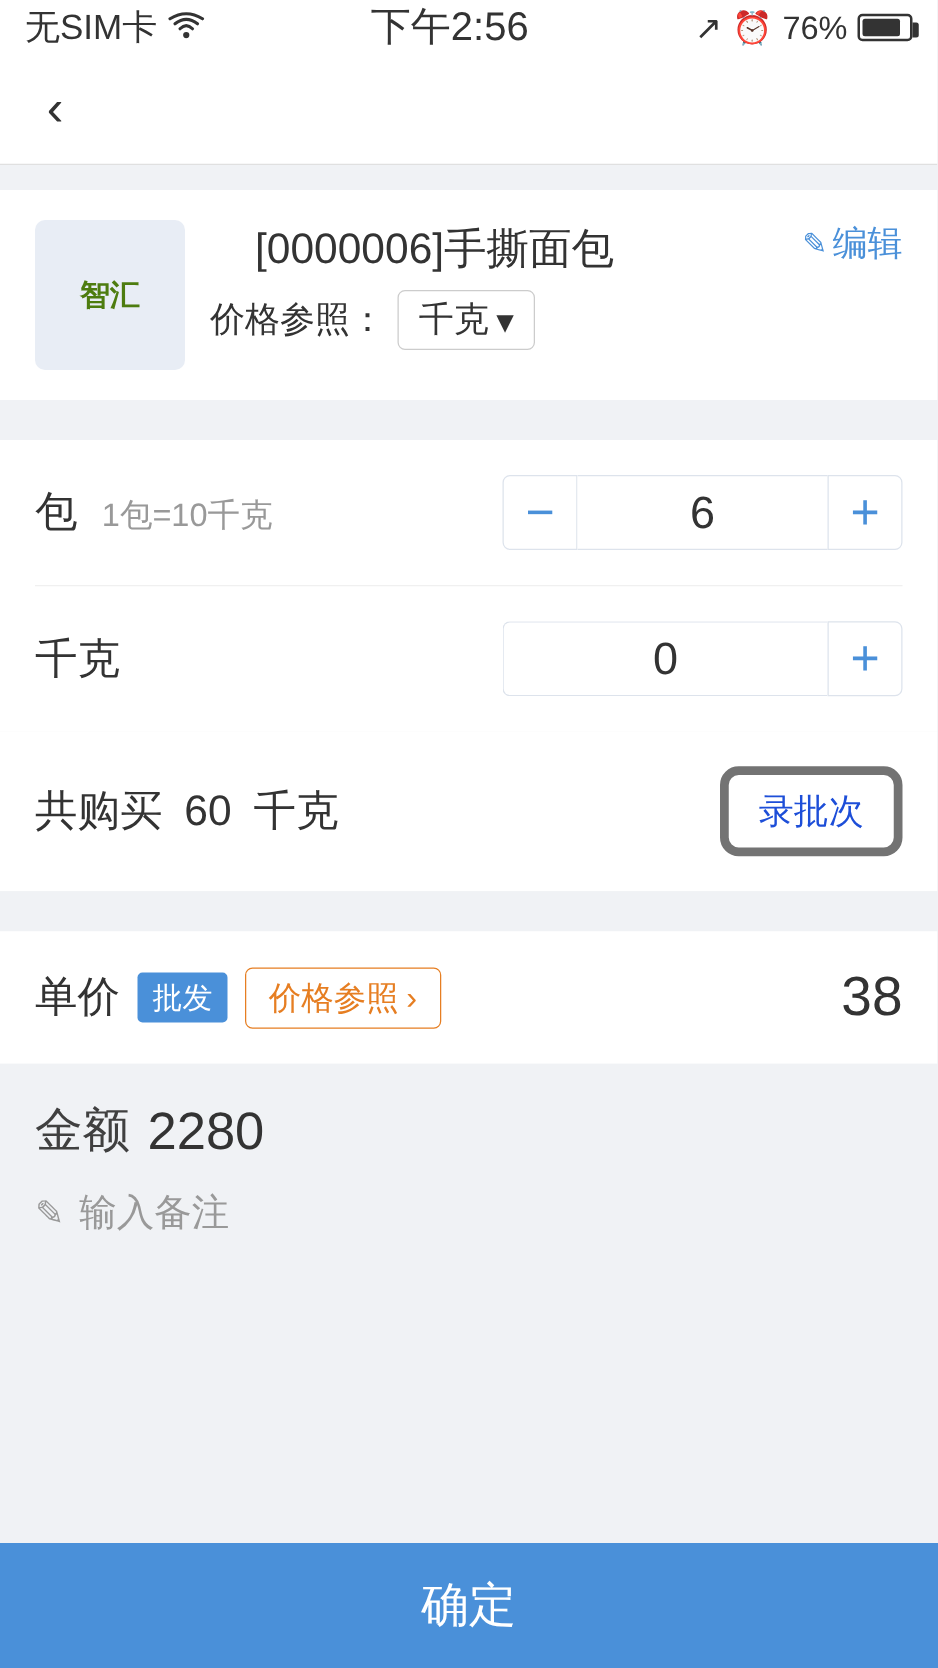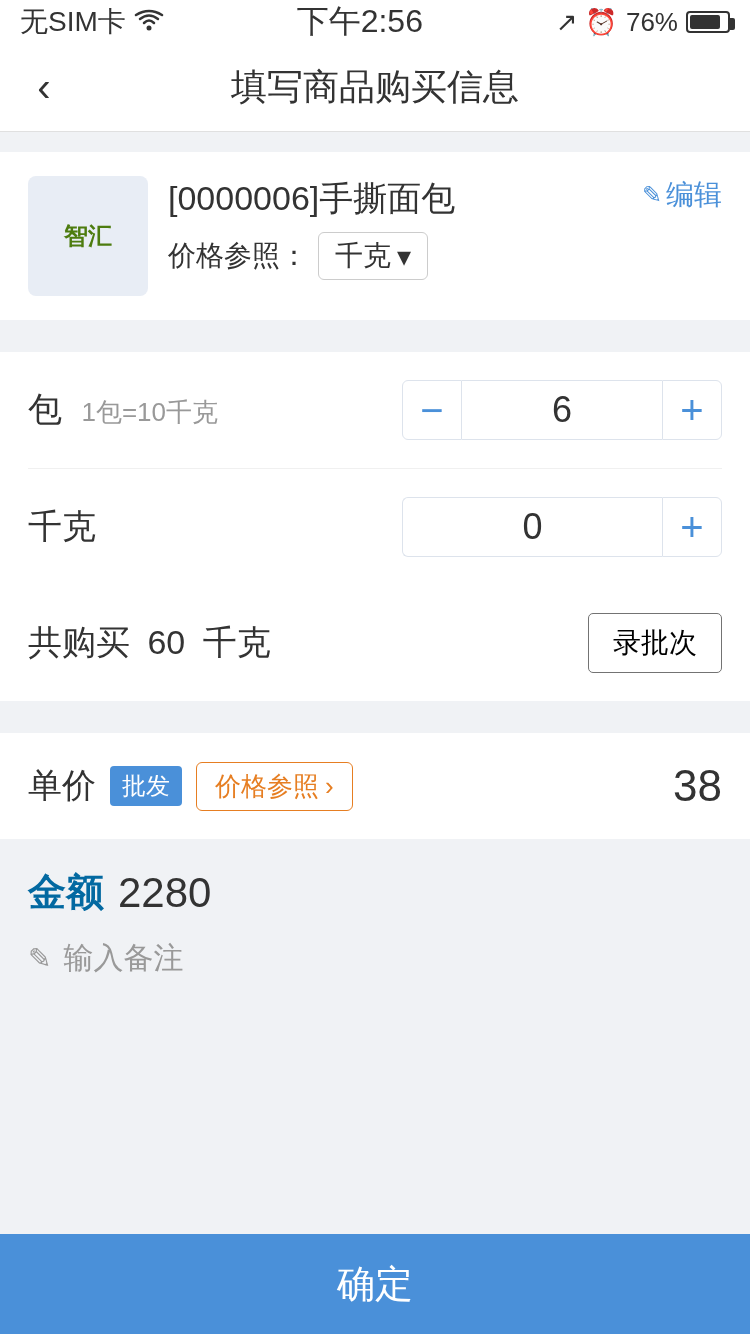--- a/index.html
+++ b/index.html
@@ -66,21 +66,21 @@
     }
     .product-thumb {
       width: 120px; height: 120px; background: #e8edf5; border-radius: 8px;
       display: flex; align-items: center; justify-content: center;
       flex-shrink: 0;
     }
     .product-thumb .logo-text {
       font-size: 24px; color: #4d7c0f; font-weight: bold; font-family: Liberation Serif, serif;
     }
     .product-info { flex: 1; }
-    .product-name { font-size: 34px; color: #333; font-weight: 500; margin-bottom: 10px; }
+    .product-name { font-size: 34px; color: #333; font-weight: 500; margin-bottom: 10px; margin-left: 36px; }
     .product-stock { font-size: 28px; color: #666; margin-bottom: 10px; }
     .product-unit-row { display: flex; align-items: center; gap: 10px; font-size: 28px; color: #333; }
     .unit-select {
       border: 1px solid #ccc; border-radius: 6px; padding: 4px 16px;
       font-size: 28px; color: #333; background: #fff; display: flex; align-items: center; gap: 6px;
     }
     .edit-btn {
       color: #4a90d9; font-size: 28px; display: flex; align-items: center; gap: 4px;
     }
     .edit-icon { font-size: 24px; }
@@ -117,22 +117,22 @@
     }
 
     
     .total-section {
       background: #fff;
       padding: 28px 28px;
       display: flex; align-items: center; justify-content: space-between;
     }
     .total-text { font-size: 34px; color: #333; }
     .batch-btn {
-      border: 1px solid #737373; border-radius: 5px; padding: 10px 24px;
-      font-size: 28px; color: #000000; background: #fff; cursor: pointer;
+      border: 7px solid #737373; border-radius: 15px; padding: 10px 24px;
+      font-size: 28px; color: #1d4ed8; background: #fff; cursor: pointer;
     }
 
     
     .price-section {
       background: #fff;
       margin-top: 16px;
       padding: 28px 28px;
     }
     .price-row {
       display: flex; align-items: center; justify-content: space-between;
@@ -143,21 +143,21 @@
       background: #4a90d9; color: #fff; font-size: 24px; padding: 4px 12px;
       border-radius: 4px;
     }
     .price-ref-btn {
       border: 1.5px solid #e67e22; border-radius: 6px; padding: 6px 18px;
       font-size: 26px; color: #e67e22; background: #fff; display: flex; align-items: center; gap: 6px;
       cursor: pointer;
     }
     .price-value { font-size: 44px; color: #333; font-weight: 500; }
     .amount-row { display: flex; align-items: center; gap: 14px; margin-bottom: 20px; }
-    .amount-label { font-size: 38px; color: #0369a1; font-weight: 700; }
+    .amount-label { font-size: 38px; color: #404040; font-weight: 400; }
     .amount-value { font-size: 42px; color: #333; font-weight: 500; }
     .remark-row { display: flex; align-items: center; gap: 12px; color: #999; font-size: 30px; cursor: pointer; }
     .remark-icon { font-size: 28px; }
 
     
     .bottom-area {
       flex: 1;
       background: #f0f2f5;
       min-height: 300px;
     }
@@ -201,21 +201,20 @@
     <div class="battery-icon">
       <div class="battery-fill"></div>
     </div>
   </div>
 </div>
 
 <div class="nav-bar">
   <div class="nav-back">
     <span>‹</span>
   </div>
-  <div class="nav-title">填写商品购买信息</div>
 </div>
 
 <div class="product-card">
   <div class="product-thumb">
     <span class="logo-text">智汇</span>
   </div>
   <div class="product-info">
     <div style="display:flex; justify-content:space-between; align-items:flex-start;">
       <div class="product-name">[0000006]手撕面包</div>
       <div class="edit-btn">

